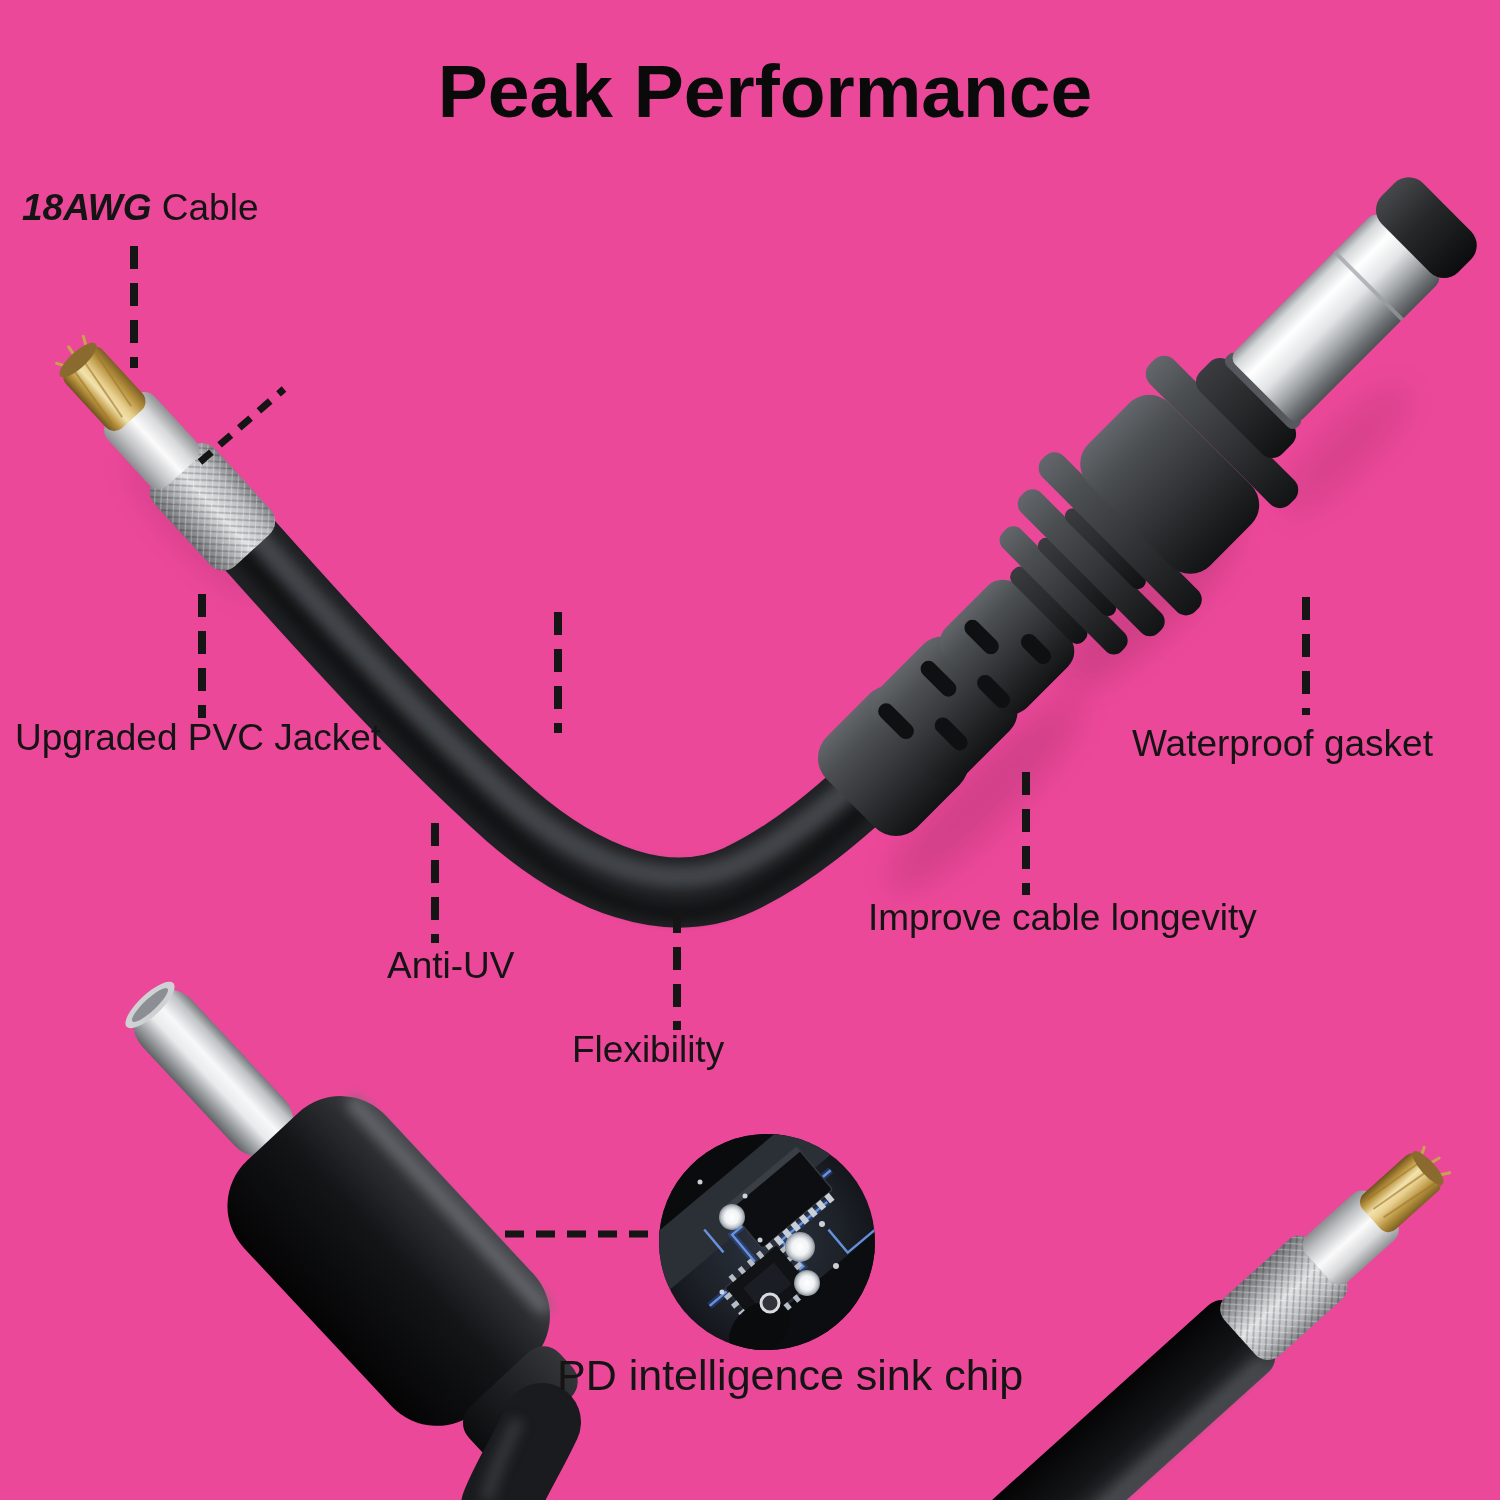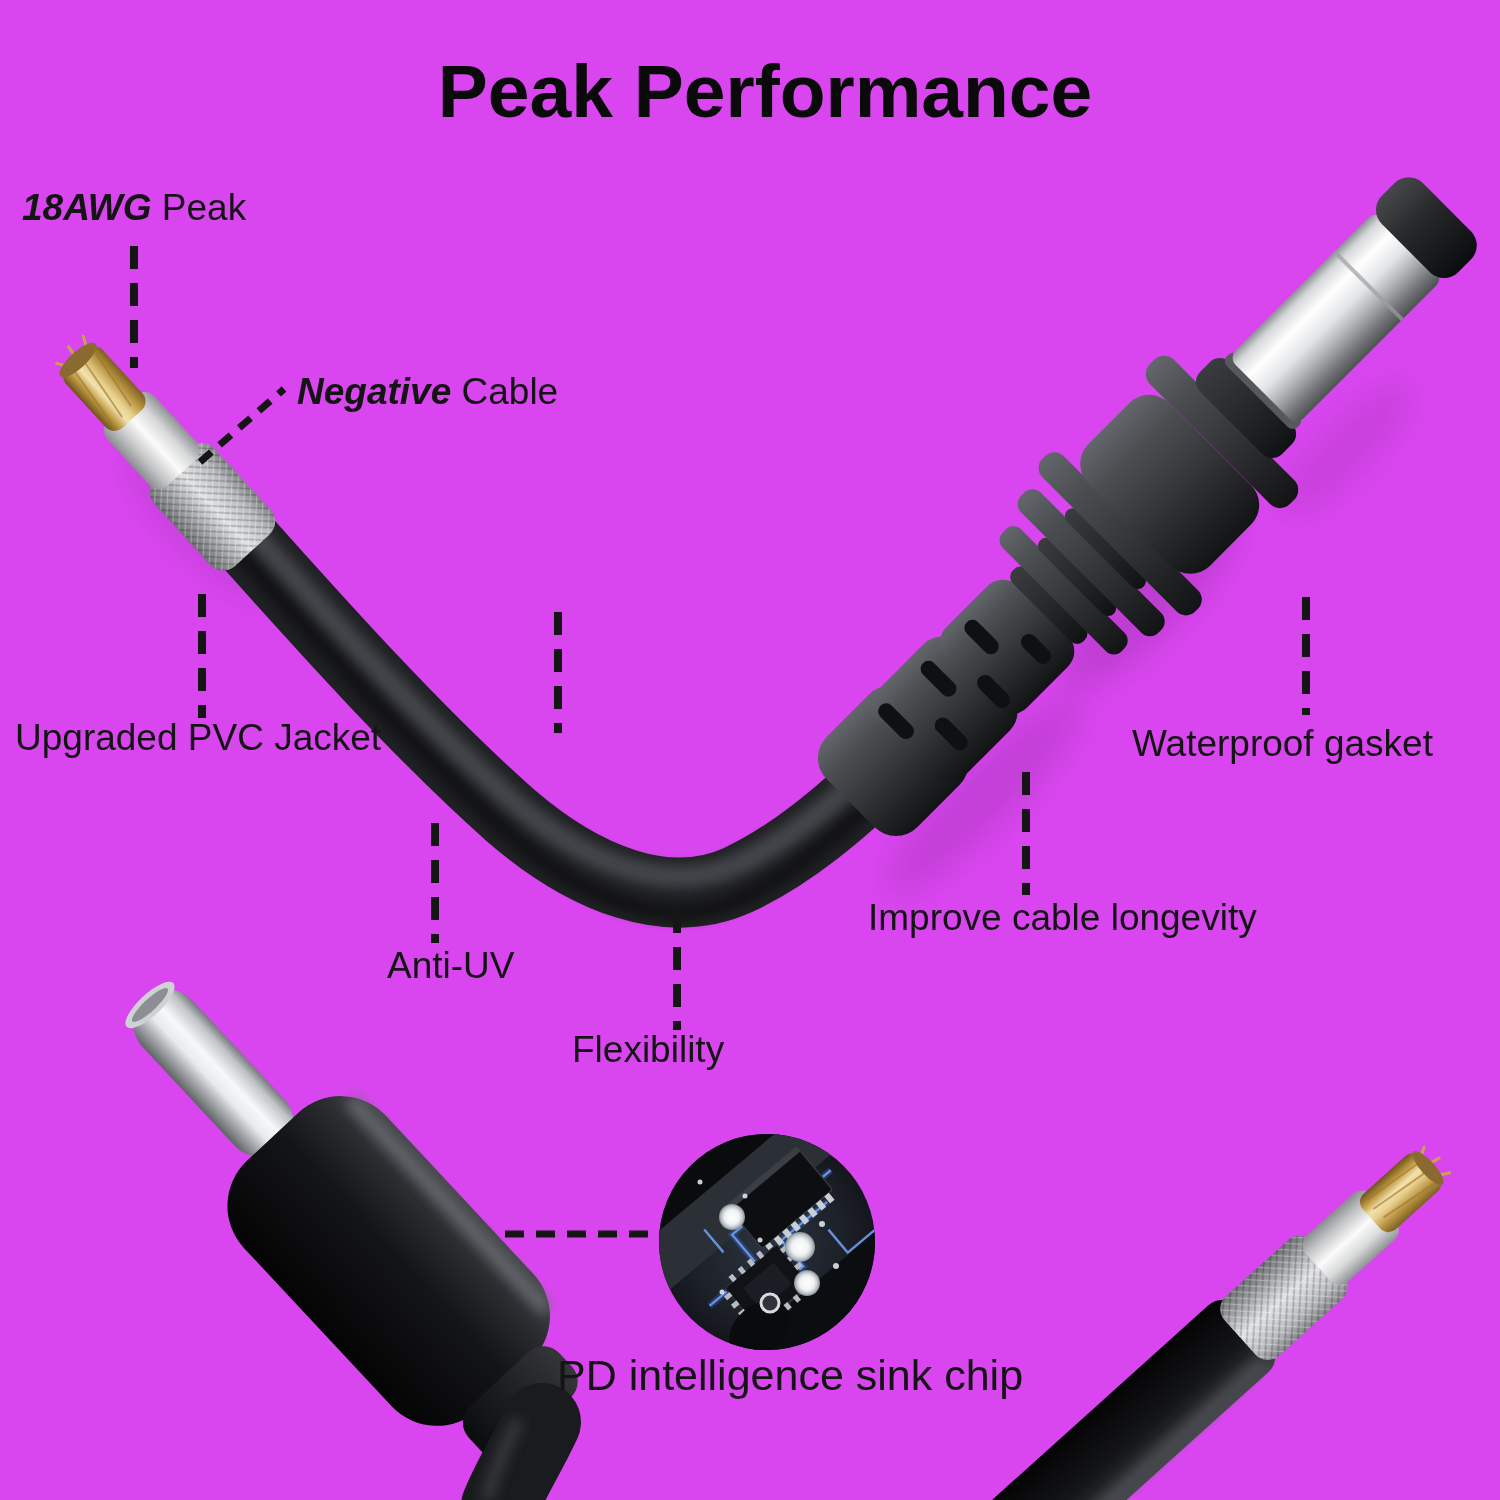--- a/index.html
+++ b/index.html
@@ -1,16 +1,16 @@
 <!DOCTYPE html>
 <html><head>
 <meta charset="utf-8">
 <style>
   html,body{margin:0;padding:0;background:#fff;}
-  #canvas{position:relative;width:1500px;height:1500px;background:#d946ef;overflow:hidden;
+  #canvas{position:relative;width:1500px;height:1500px;background:#ec4899;overflow:hidden;
           font-family:"Liberation Sans", sans-serif;color:#141414;}
   #art{position:absolute;left:0;top:0;}
   .lbl{position:absolute;font-size:37px;line-height:1.1;white-space:pre;color:#141414;}
   .lbl .b{font-weight:700;font-style:italic;}
   #title{position:absolute;left:0;top:48px;width:1530px;text-align:center;
          font-size:75px;font-weight:700;color:#0a0a0a;letter-spacing:0px;}
   #chip-label{font-size:43px;}
 </style>
 </head>
 <body>
@@ -312,23 +312,22 @@
       <line x1="1306" y1="597" x2="1306" y2="715" stroke-dasharray="23 14"></line>
       <line x1="1026" y1="772" x2="1026" y2="895" stroke-dasharray="23 14"></line>
       <line x1="435" y1="823" x2="435" y2="943" stroke-dasharray="23 14"></line>
       <line x1="677" y1="910" x2="677" y2="1030" stroke-dasharray="23 14"></line>
       <line x1="505" y1="1234" x2="652" y2="1234" stroke-width="7" stroke-dasharray="19 12"></line>
     </g>
   </svg>
 
   <div id="title">Peak Performance</div>
 
-  <div class="lbl" style="left:22px;top:188px"><span class="b">18AWG</span><span> Peak</span></div>
-
-  <div class="lbl" style="left:297px;top:372px"><span class="b">Negative</span><span> Cable</span></div>
+  <div class="lbl" style="left:22px;top:188px"><span class="b">18AWG</span><span> Cable</span></div>
+
 
 
   <div class="lbl" style="left:1132px;top:724px">Waterproof gasket</div>
 
   <div class="lbl" style="left:15px;top:718px">Upgraded PVC Jacket</div>
 
   <div class="lbl" style="left:868px;top:898px">Improve cable longevity</div>
 
   <div class="lbl" style="left:387px;top:946px">Anti-UV</div>
 

